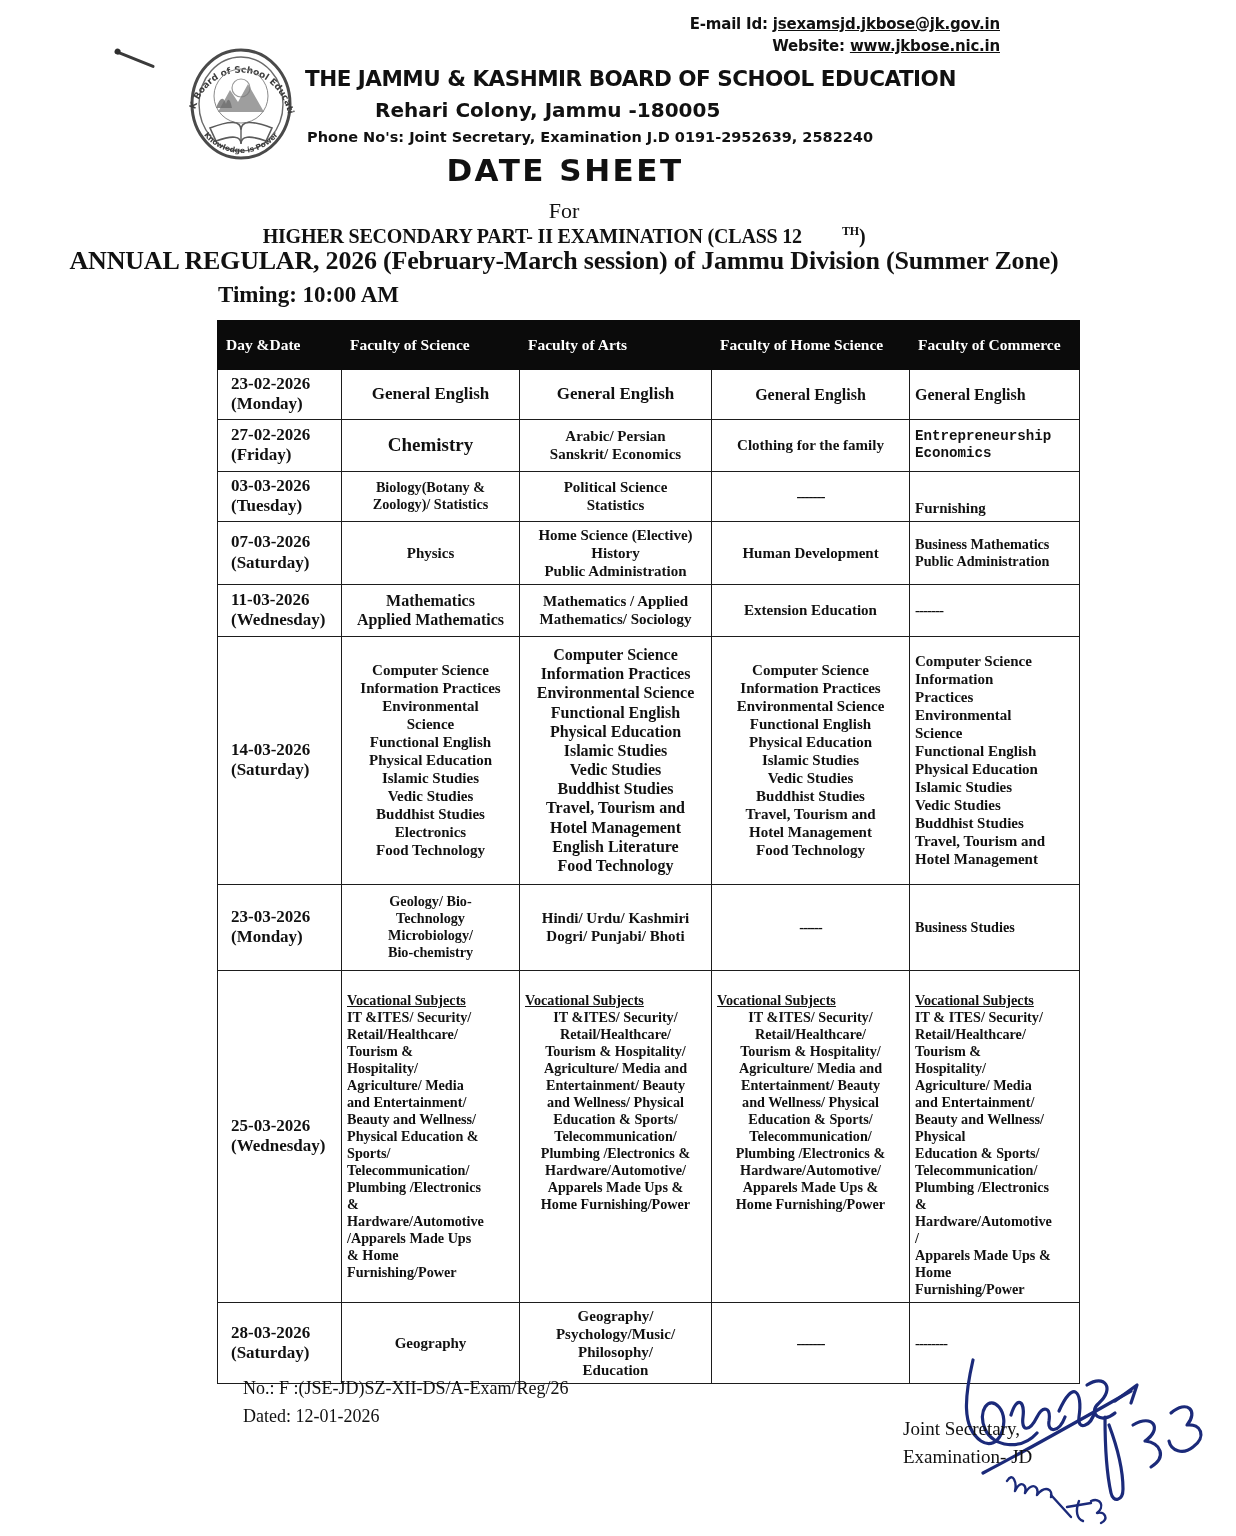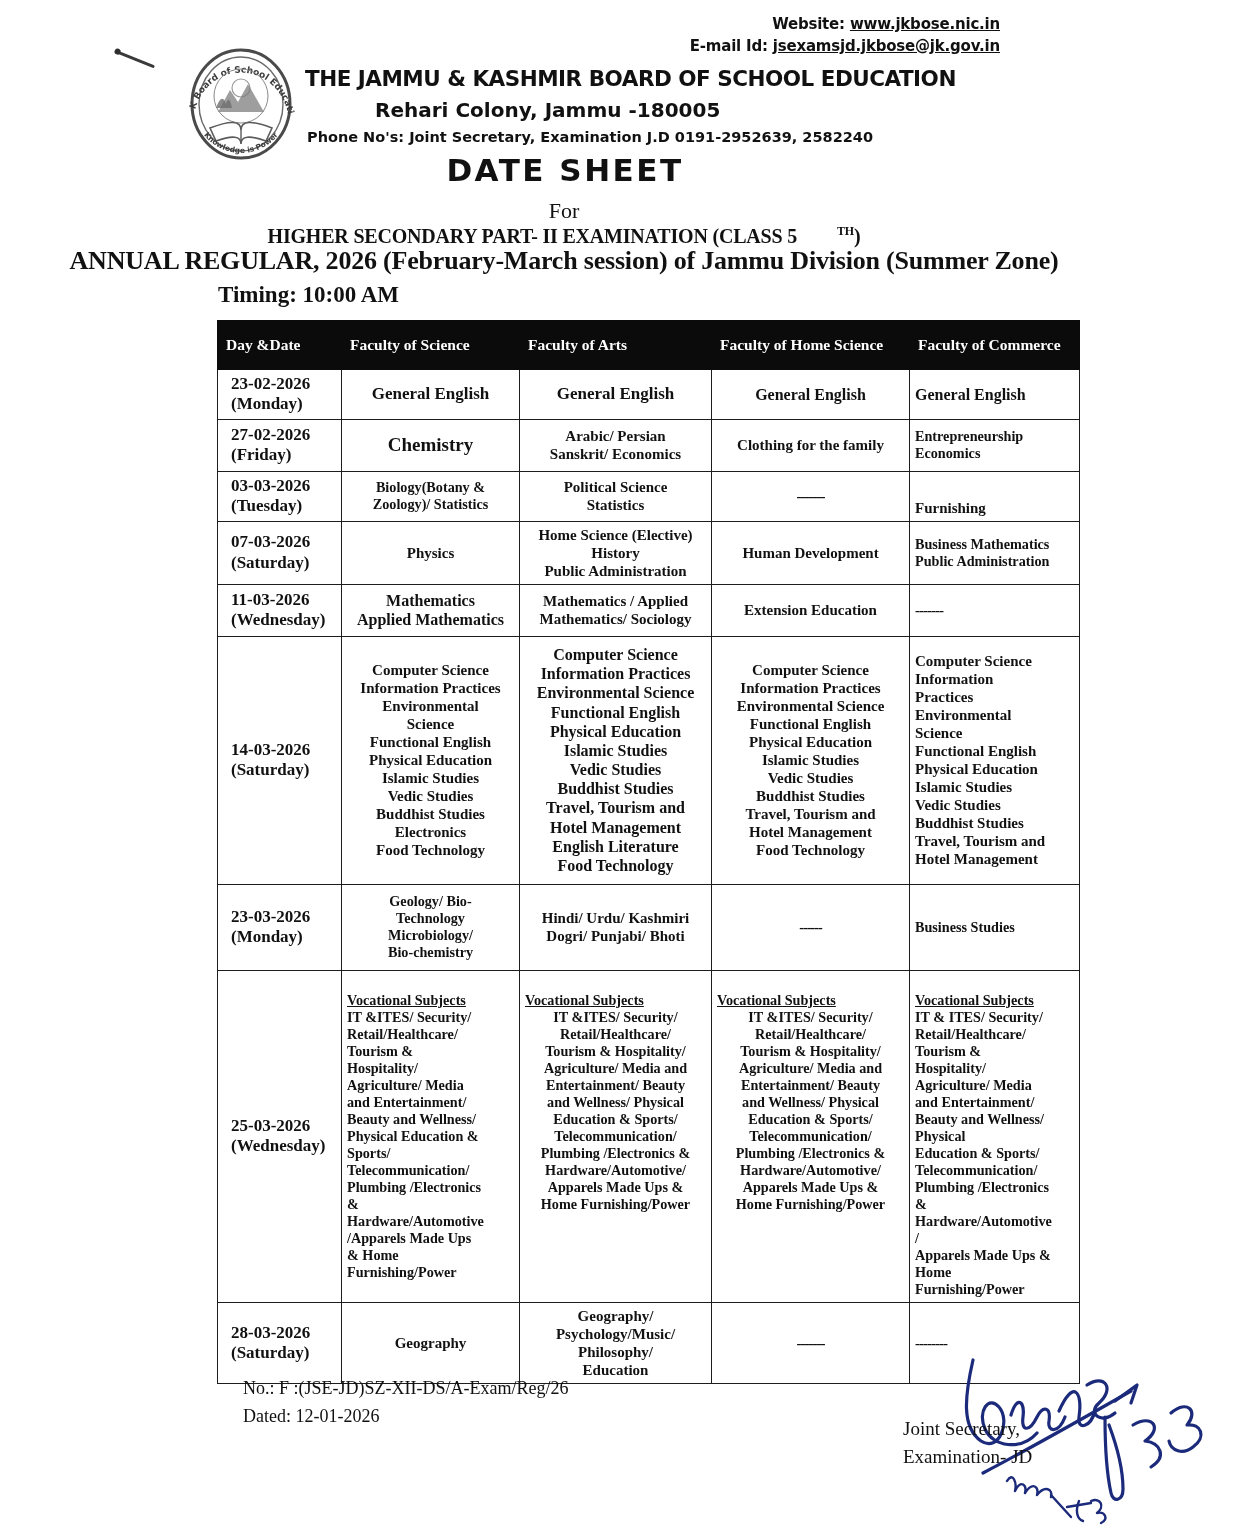--- a/index.html
+++ b/index.html
@@ -127,26 +127,26 @@
     width:260px; height:170px; pointer-events:none;
   }
 </style>
 </head>
 <body>
 
 <div class="page">
 
   <div class="contact">
     <div>
+      <span>E-mail Id:</span>
+      <span class="u">jsexamsjd.jkbose@jk.gov.in</span>
+    </div>
+    <div>
       <span>Website:</span>
       <span class="u">www.jkbose.nic.in</span>
-    </div>
-    <div>
-      <span>E-mail Id:</span>
-      <span class="u">jsexamsjd.jkbose@jk.gov.in</span>
     </div>
   </div>
 
   <div class="pen-mark"></div>
 
   <div class="logo">
     <svg viewBox="0 0 122 126" width="122" height="126">
       <defs>
         <path id="arcTop" d="M 14,72 A 48,52 0 0 1 108,72"></path>
         <path id="arcBot" d="M 16,76 A 46,44 0 0 0 106,76"></path>
@@ -172,21 +172,21 @@
 
   <div class="org">
     <div class="l1">THE JAMMU &amp; KASHMIR BOARD OF SCHOOL EDUCATION</div>
     <div class="l2">Rehari Colony, Jammu -180005</div>
     <div class="l3">Phone No's: Joint Secretary, Examination J.D 0191-2952639, 2582240</div>
   </div>
 
   <div class="datesheet">DATE  SHEET</div>
   <div class="for">For</div>
   <div class="sub1">
-    <span>HIGHER SECONDARY PART- II EXAMINATION (CLASS 5</span><sup>TH</sup><span>)</span>
+    <span>HIGHER SECONDARY PART- II EXAMINATION (CLASS 12</span><sup>TH</sup><span>)</span>
   </div>
   <div class="sub2">ANNUAL REGULAR, 2026 (February-March session) of Jammu Division (Summer Zone)</div>
   <div class="timing">Timing: 10:00 AM</div>
 
   <table class="ds">
     <colgroup>
       <col class="c1">
         <col class="c2">
         <col class="c3">
         <col class="c4">
@@ -216,21 +216,21 @@
 
       <tr style="height:52px">
         <td class="date">
           <span class="nowrapline">27-02-2026</span>
           <span class="nowrapline">(Friday)</span>
         </td>
         <td class="cell tc s18" style="font-size:19px">Chemistry</td>
         <td class="cell tc s15 pre" style="white-space: pre-line;">Arabic/ Persian
 Sanskrit/ Economics</td>
         <td class="cell tc s15">Clothing for the family</td>
-        <td class="cell tl s14 pre" style="white-space: pre-line;">Entrepreneurship
+        <td class="cell tl s14 pre" style="white-space: pre-line; font-family: Liberation Mono, monospace;">Entrepreneurship
 Economics</td>
       </tr>
 
       <tr style="height:46px">
         <td class="date">
           <span class="nowrapline">03-03-2026</span>
           <span class="nowrapline">(Tuesday)</span>
         </td>
         <td class="cell tc s14 pre" style="white-space: pre-line;">Biology(Botany &amp;
 Zoology)/ Statistics</td>

